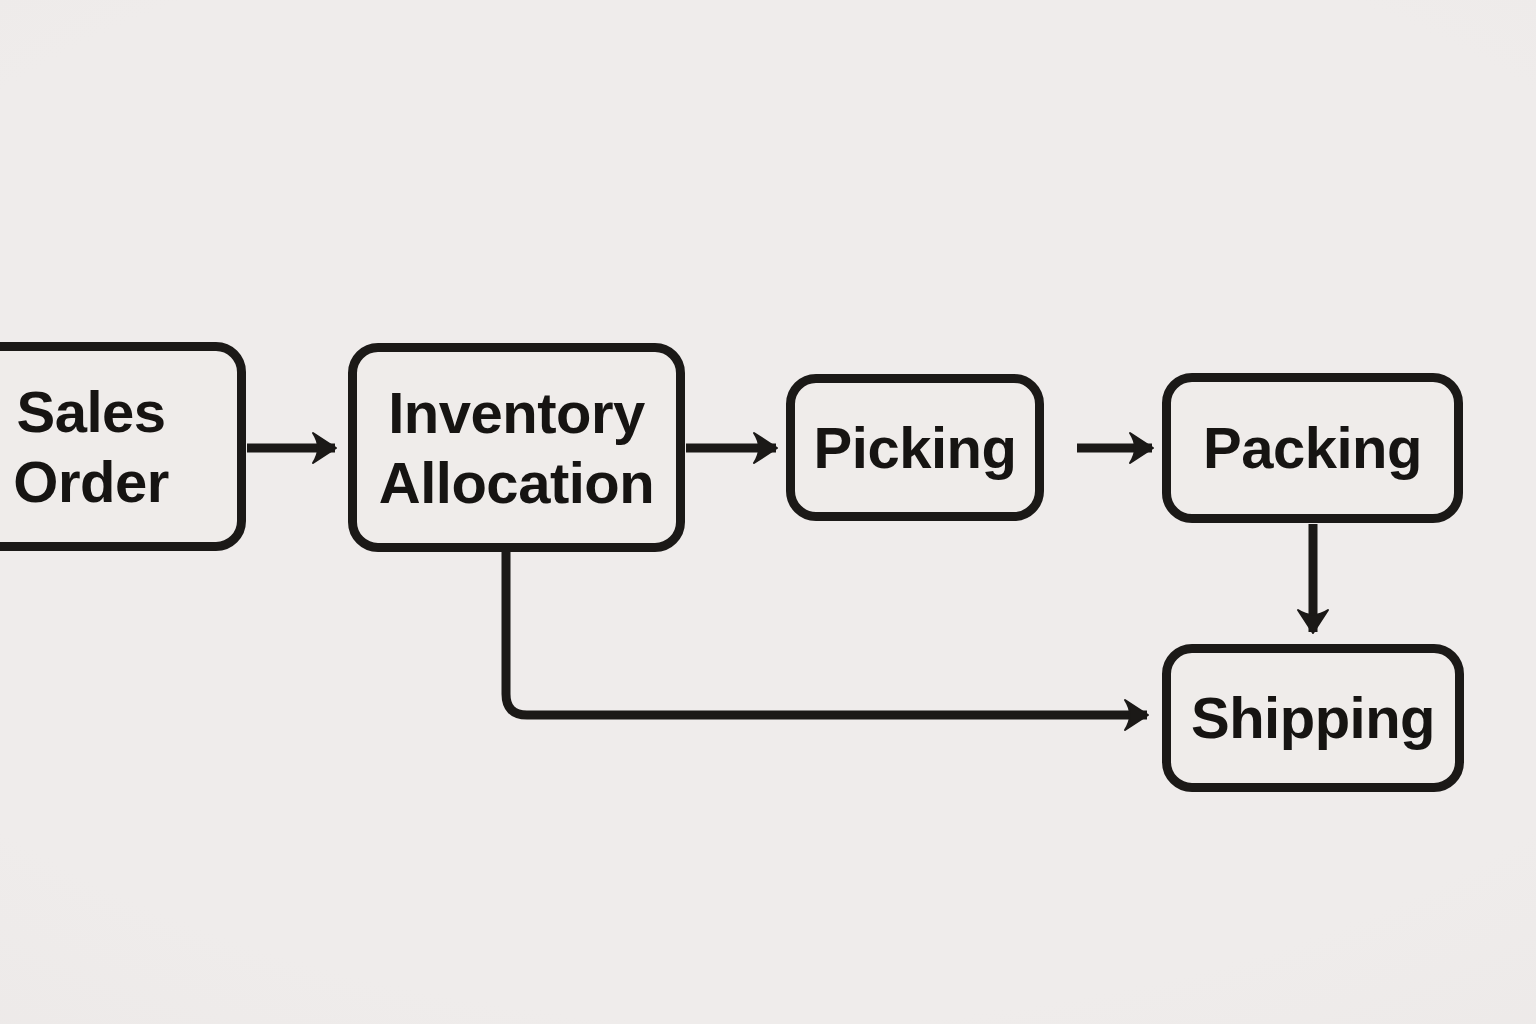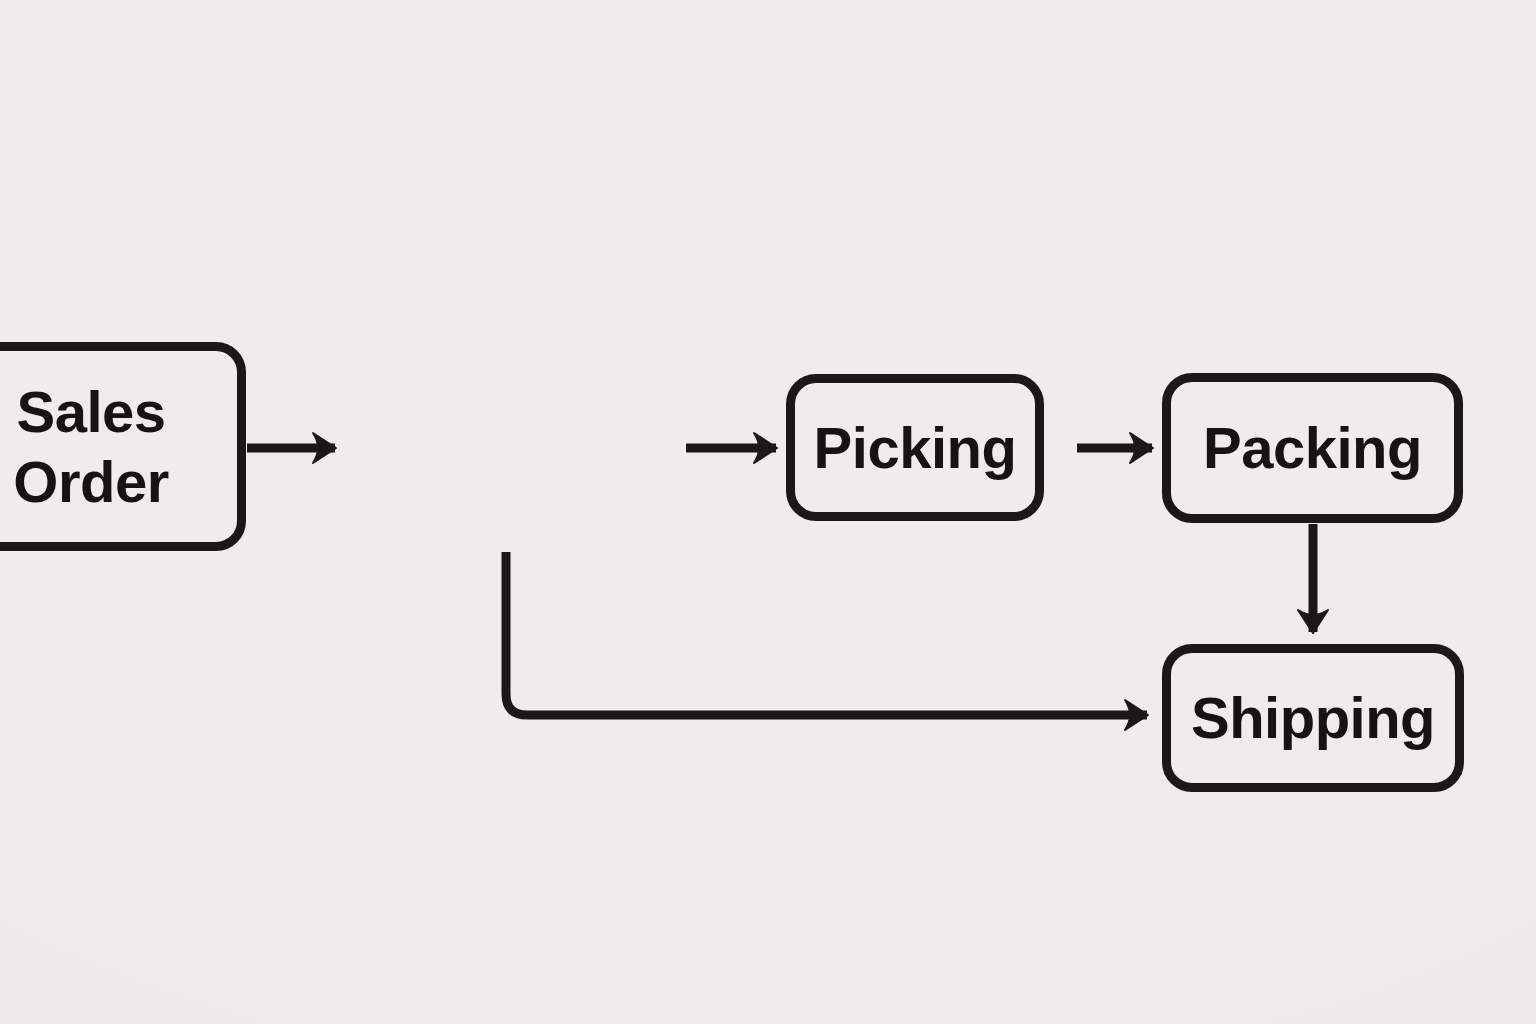--- a/index.html
+++ b/index.html
@@ -66,20 +66,24 @@
       <path d="M 1313 524 V 632" marker-end="url(#arrowhead)"></path>
       <path d="M 506 552 V 694 Q 506 715 527 715 H 1147" marker-end="url(#arrowhead)"></path>
     </g>
   </svg>
 
   <div class="node n-sales">
     <span class="label">Sales
 Order</span>
   </div>
 
+  <div class="node n-inventory">
+    <span class="label">Inventory
+Allocation</span>
+  </div>
 
   <div class="node n-picking">
     <span class="label">Picking</span>
   </div>
 
   <div class="node n-packing">
     <span class="label">Packing</span>
   </div>
 
   <div class="node n-shipping">

